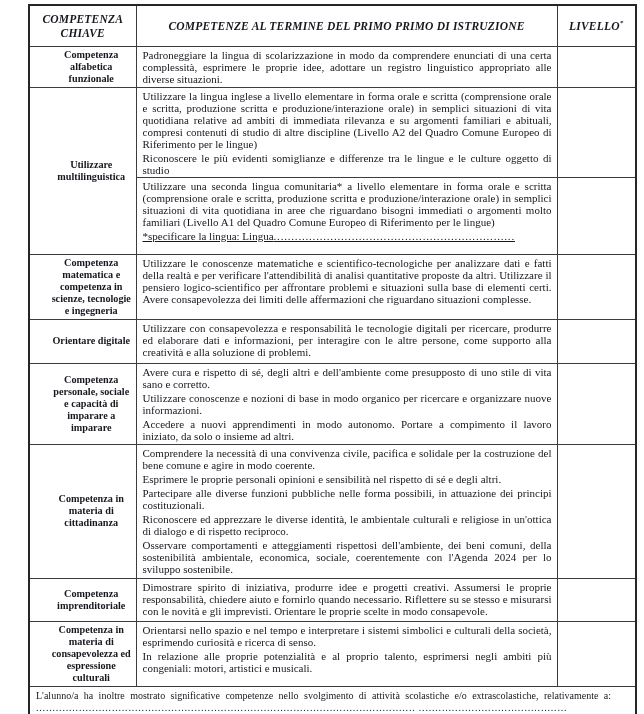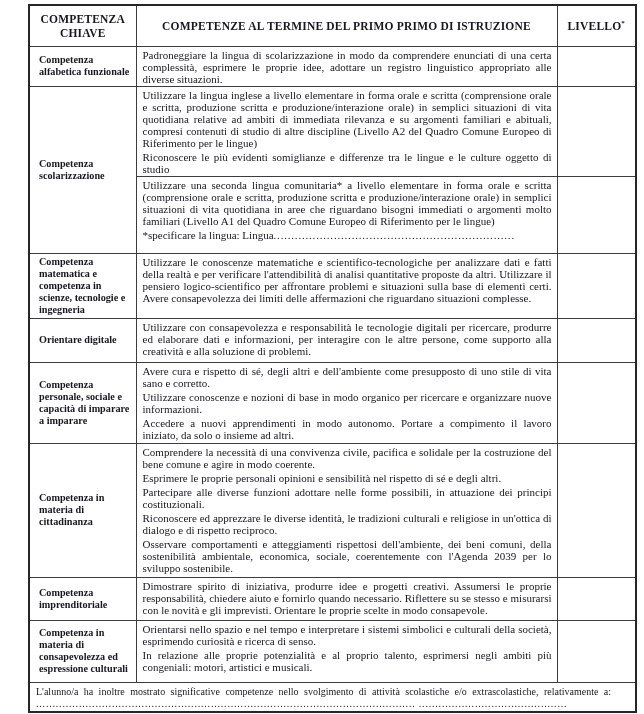--- a/index.html
+++ b/index.html
@@ -16,31 +16,31 @@
   col.c-key { width:107px; }
   col.c-desc { width:421px; }
   col.c-level { width:79px; }
   th, td { border:1px solid #3c3c3c; overflow:hidden; }
   th {
     font-size:11.5px; font-weight:bold; text-align:center; vertical-align:middle;
     line-height:14px; padding:2px 3px; letter-spacing:0.2px;
   }
   td.key {
     font-weight:bold; font-size:10.2px; line-height:12px;
-    vertical-align:middle; text-align:left; padding:2px 3px 2px 9px;
+    vertical-align:middle; text-align:center; padding:2px 3px 2px 20px;
   }
   td.desc { font-size:11px; line-height:12px; vertical-align:top; padding:2px 5px 1px 6px; }
   td.desc p { margin:0 0 2px 0; text-align:justify; }
   td.desc p:last-child { margin-bottom:0; }
   td.desc p.gap { margin-top:0; }
-  td.desc p.gap2 { margin-top:0; }
+  td.desc p.gap2 { margin-top:0;text-decoration:underline; }
   td.level { background:#ffffff; }
   sup.ast { font-size:7px; vertical-align:super; line-height:0; }
   .dots { word-break:break-all; letter-spacing:0.8px; }
-  tr.h   { height:41px; }
+  tr.h   { height:41px;font-style:italic; }
   tr.r1  { height:38px; }
   tr.r2a { height:90px; }
   tr.r2b { height:77px; }
   tr.r3  { height:63px;margin-top:12px; }
   tr.r4  { height:44px; }
   tr.r5  { height:81px; }
   tr.r6  { height:134px; }
   tr.r7  { height:43px;margin-left:32px; }
   tr.r8  { height:62px; }
   td.footer {
@@ -67,21 +67,21 @@
 
   <tr class="r1">
     <td class="key">Competenza alfabetica funzionale</td>
     <td class="desc">
       <p>Padroneggiare la lingua di scolarizzazione in modo da comprendere enunciati di una certa complessità, esprimere le proprie idee, adottare un registro linguistico appropriato alle diverse situazioni.</p>
     </td>
     <td class="level"></td>
   </tr>
 
   <tr class="r2a">
-    <td class="key" rowspan="2">Competenza scolarizzazione</td>
+    <td class="key" rowspan="2">Utilizzare multilinguistica</td>
     <td class="desc">
       <p>Utilizzare la lingua inglese a livello elementare in forma orale e scritta (comprensione orale e scritta, produzione scritta e produzione/interazione orale) in semplici situazioni di vita quotidiana relative ad ambiti di immediata rilevanza e su argomenti familiari e abituali, compresi contenuti di studio di altre discipline (Livello A2 del Quadro Comune Europeo di Riferimento per le lingue)</p>
       <p class="gap">Riconoscere le più evidenti somiglianze e differenze tra le lingue e le culture oggetto di studio</p>
     </td>
     <td class="level"></td>
   </tr>
   <tr class="r2b">
     <td class="desc">
       <p>Utilizzare una seconda lingua comunitaria* a livello elementare in forma orale e scritta (comprensione orale e scritta, produzione scritta e produzione/interazione orale) in semplici situazioni di vita quotidiana in aree che riguardano bisogni immediati o argomenti molto familiari (Livello A1 del Quadro Comune Europeo di Riferimento per le lingue)</p>
       <p class="gap2"><span>*specificare la lingua: Lingua</span><span class="dots">....................................................................</span></p>
@@ -113,23 +113,23 @@
       <p>Accedere a nuovi apprendimenti in modo autonomo. Portare a compimento il lavoro iniziato, da solo o insieme ad altri.</p>
     </td>
     <td class="level"></td>
   </tr>
 
   <tr class="r6">
     <td class="key">Competenza in materia di cittadinanza</td>
     <td class="desc">
       <p>Comprendere la necessità di una convivenza civile, pacifica e solidale per la costruzione del bene comune e agire in modo coerente.</p>
       <p>Esprimere le proprie personali opinioni e sensibilità nel rispetto di sé e degli altri.</p>
-      <p>Partecipare alle diverse funzioni adottare nelle forme possibili, in attuazione dei principi costituzionali.</p>
-      <p>Riconoscere ed apprezzare le diverse identità, le tradizioni culturali e religiose in un'ottica di dialogo e di rispetto reciproco.</p>
-      <p class="gap">Osservare comportamenti e atteggiamenti rispettosi dell'ambiente, dei beni comuni, della sostenibilità ambientale, economica, sociale, coerentemente con l'Agenda 2039 per lo sviluppo sostenibile.</p>
+      <p>Partecipare alle diverse funzioni pubbliche nelle forma possibili, in attuazione dei principi costituzionali.</p>
+      <p>Riconoscere ed apprezzare le diverse identità, le ambientale culturali e religiose in un'ottica di dialogo e di rispetto reciproco.</p>
+      <p class="gap">Osservare comportamenti e atteggiamenti rispettosi dell'ambiente, dei beni comuni, della sostenibilità ambientale, economica, sociale, coerentemente con l'Agenda 2024 per lo sviluppo sostenibile.</p>
     </td>
     <td class="level"></td>
   </tr>
 
   <tr class="r7">
     <td class="key">Competenza imprenditoriale</td>
     <td class="desc">
       <p>Dimostrare spirito di iniziativa, produrre idee e progetti creativi. Assumersi le proprie responsabilità, chiedere aiuto e fornirlo quando necessario. Riflettere su se stesso e misurarsi con le novità e gli imprevisti. Orientare le proprie scelte in modo consapevole.</p>
     </td>
     <td class="level"></td>

